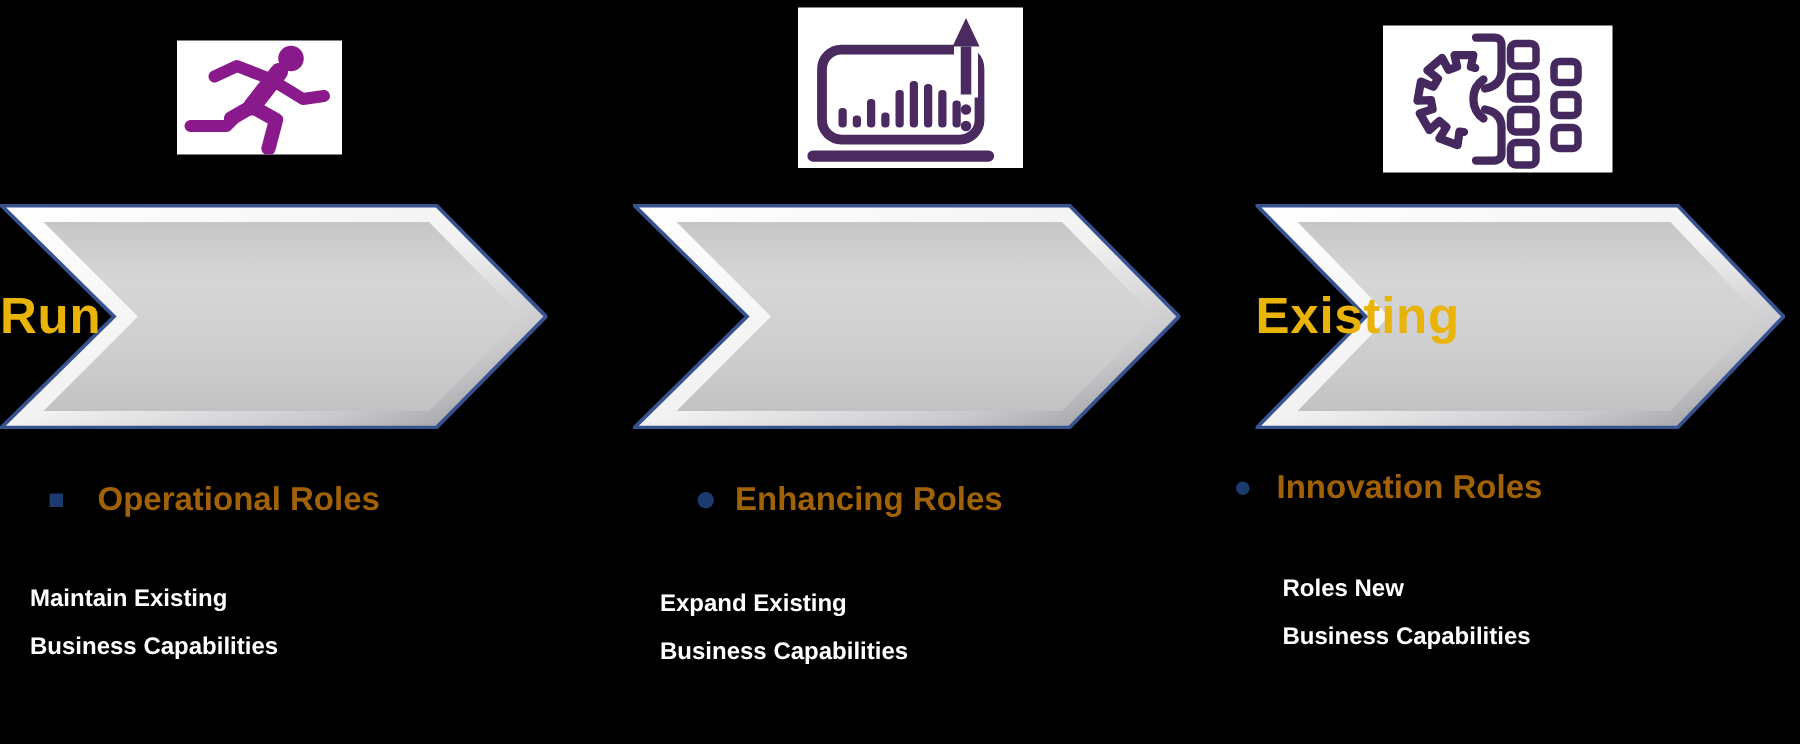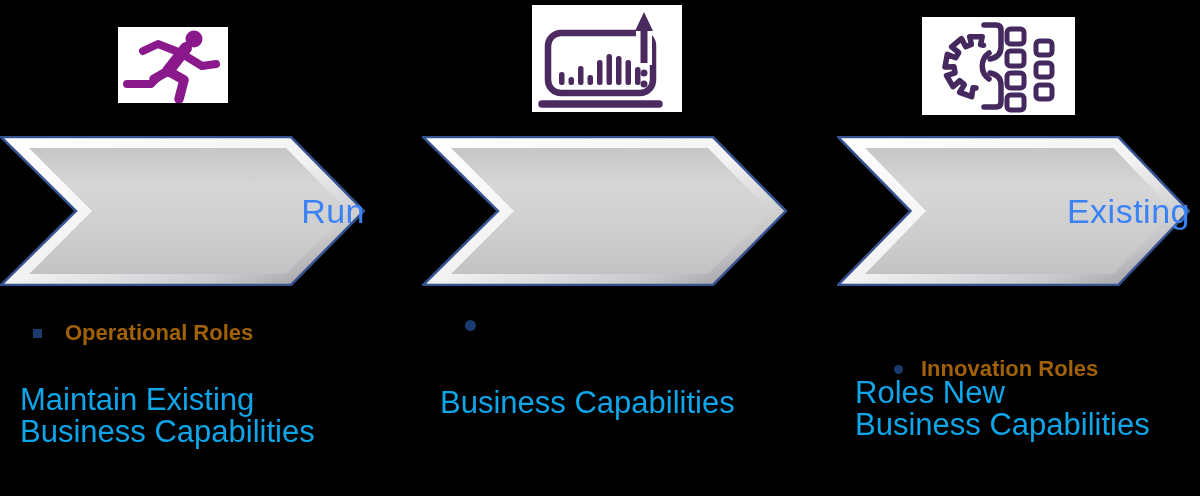--- a/index.html
+++ b/index.html
@@ -13,38 +13,38 @@
   .s1 .icon-box{left:532px;top:5px;width:150px;height:107px;}
   .s2 .icon-box{left:922px;top:17px;width:153px;height:98px;}
 
   
   .chevron{position:absolute;top:136px;height:150px;}
   .s0 .chevron{left:0;width:365px;}
   .s1 .chevron{left:422px;width:365px;}
   .s2 .chevron{left:837px;width:353px;}
 
   .chevron-label{position:absolute;top:136px;height:150px;line-height:150px;
-    text-align:right;font-size:34px;font-weight:400;color:#3b82f6;letter-spacing:.5px;}
+    text-align:left;font-size:34px;font-weight:700;color:#eab308;letter-spacing:.5px;}
   .s0 .chevron-label{left:0;width:365px;}
   .s1 .chevron-label{left:422px;width:365px;}
   .s2 .chevron-label{left:837px;width:353px;}
 
   
   .bullet-row{position:absolute;display:flex;align-items:center;
     font-size:22px;font-weight:700;color:#a16207;}
   .s0 .bullet-row{left:20px;top:320px;}
   .s1 .bullet-row{left:440px;top:320px;}
-  .s2 .bullet-row{left:876px;top:312px;margin-top:44px;}
+  .s2 .bullet-row{left:806px;top:312px;}
   .bullet-marker{display:inline-block;background:#1B3A6E;flex:0 0 auto;}
   .s0 .bullet-marker{width:9px;height:9px;margin-left:13px;margin-right:23px;}
   .s1 .bullet-marker{width:11px;height:11px;border-radius:50%;margin-left:25px;margin-right:14px;}
   .s2 .bullet-marker{width:9px;height:9px;border-radius:50%;margin-left:18px;margin-right:18px;}
 
   
-  .desc{position:absolute;font-size:31px;font-weight:400;color:#0ea5e9;line-height:32px;}
+  .desc{position:absolute;font-size:16px;font-weight:700;color:#ffffff;line-height:32px;}
   .s0 .desc{left:20px;top:384px;}
   .s1 .desc{left:440px;top:387px;}
   .s2 .desc{left:855px;top:377px;}
 </style>
 </head>
 <body>
 
 <div class="canvas">
 
   <div class="stage s0">
@@ -116,22 +116,24 @@
       </svg>
     </div>
 
     <svg class="chevron" viewBox="0 0 365 150" preserveAspectRatio="none">
       <polygon points="1,1 291,1 364,75 291,149 1,149 76,75" fill="url(#bev)" stroke="#36538F" stroke-width="2.5"></polygon>
       <polygon points="29,12 286,12 348,75 286,138 29,138 92,75" fill="url(#face)"></polygon>
     </svg>
 
     <div class="bullet-row">
       <span class="bullet-marker"></span>
+      <span>Enhancing Roles</span>
     </div>
     <div class="desc">
+      <div>Expand Existing</div>
       <div>Business Capabilities</div>
     </div>
   </div>
 
   <div class="stage s2">
     <div class="icon-box">
       <svg width="153" height="98" viewBox="0 0 153 98">
         <g stroke="#44285E" stroke-width="5.5" fill="none" stroke-linejoin="round" stroke-linecap="round">
           <path d="M61.5,28.3 L58.6,27.5 L60.2,19.7 L47.7,19.7 L49.4,27.5 L43.7,29.6
                    L39.4,21.6 L29.6,29.9 L36.7,35.5 L33.6,40.8 L25.3,37.4 L23,50.1

